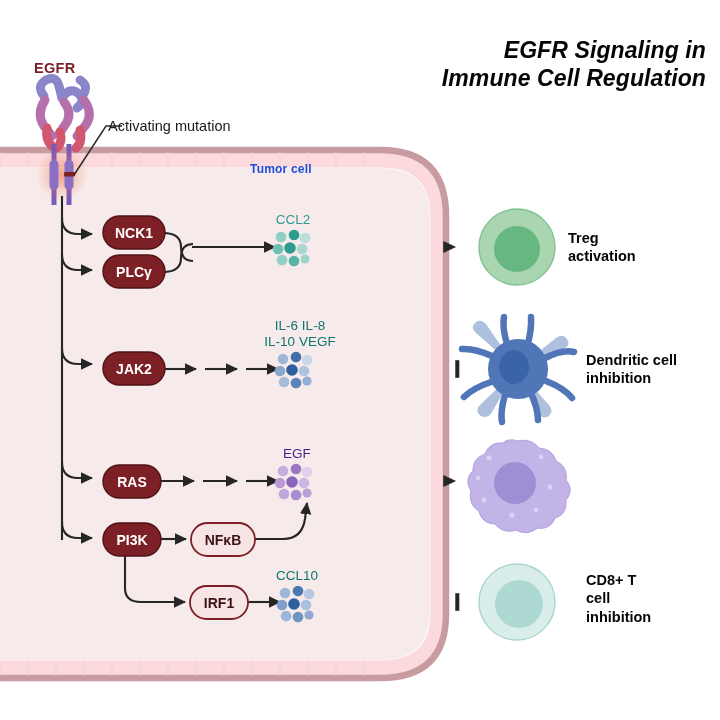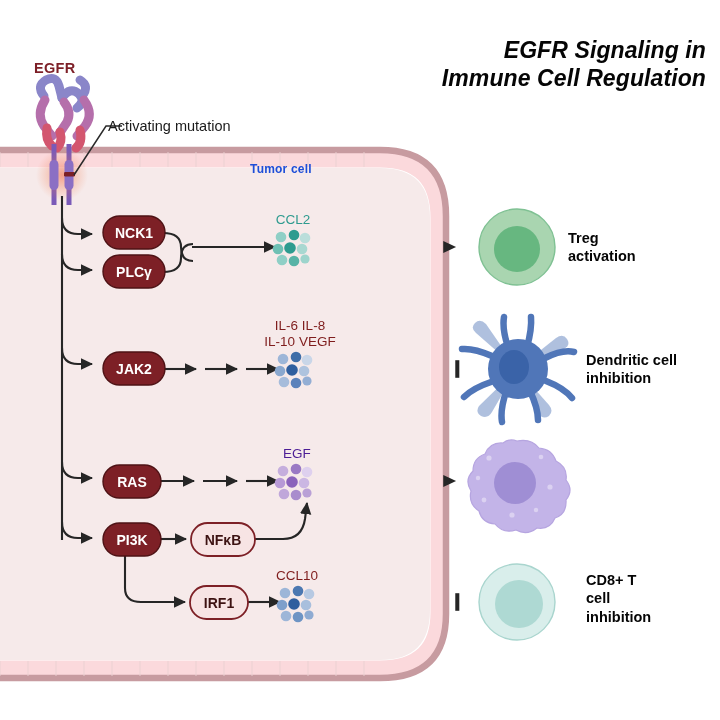--- a/index.html
+++ b/index.html
@@ -17,21 +17,21 @@
   .mut-label{left:108px;top:118px;font-size:14.5px;color:#1a1a1a;}
   .tumor-label{left:250px;top:162px;font-size:12px;font-weight:bold;color:#1d4ed8;letter-spacing:.2px;}
 
   .node-text{font-size:14px;font-weight:bold;fill:#ffffff;
              font-family:"Liberation Sans","DejaVu Sans",sans-serif;}
   .node-text-dark{font-size:14px;font-weight:bold;fill:#3d1212;
              font-family:"Liberation Sans","DejaVu Sans",sans-serif;}
 
   .cyto{position:absolute;font-size:13.5px;font-weight:normal;line-height:1.18;text-align:center;}
   .cyto.teal{color:#2e9b8f;}
-  .cyto.blue{color:#7f1d1d;}
+  .cyto.blue{color:#0f766e;}
   .cyto.purple{color:#4c1d95;}
 
   .celllabel{position:absolute;font-size:14.5px;font-weight:bold;color:#050505;line-height:1.26;}
 </style>
 </head>
 <body>
 
 <div id="stage">
 
   <div class="title">

